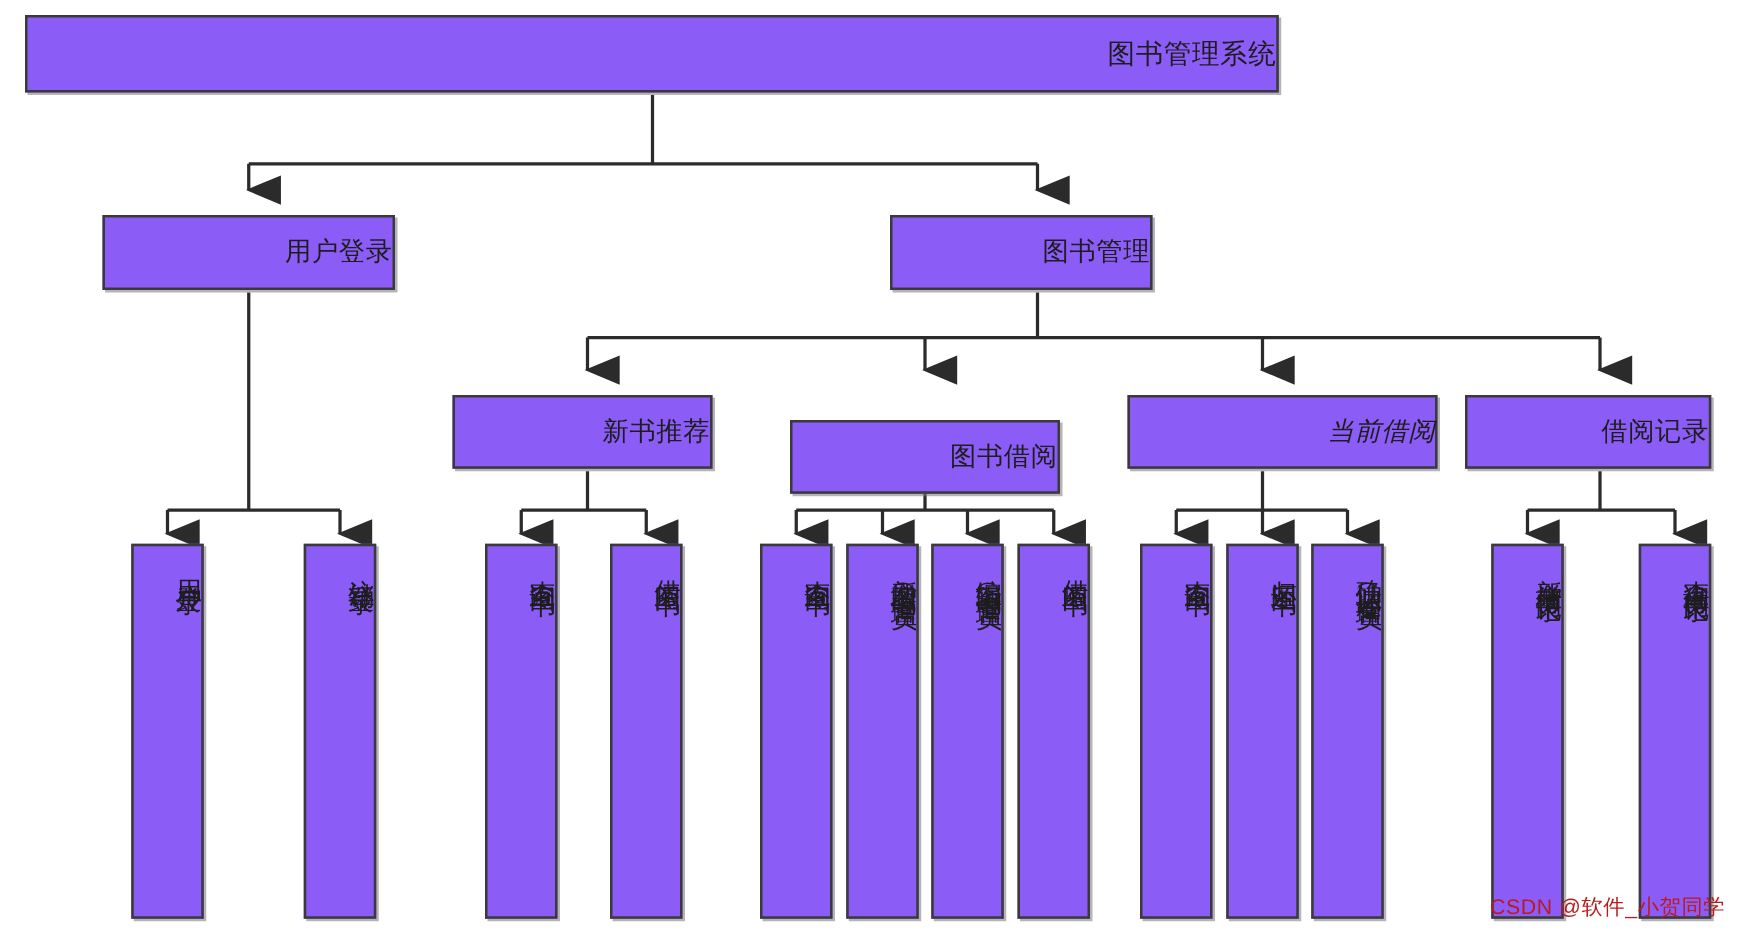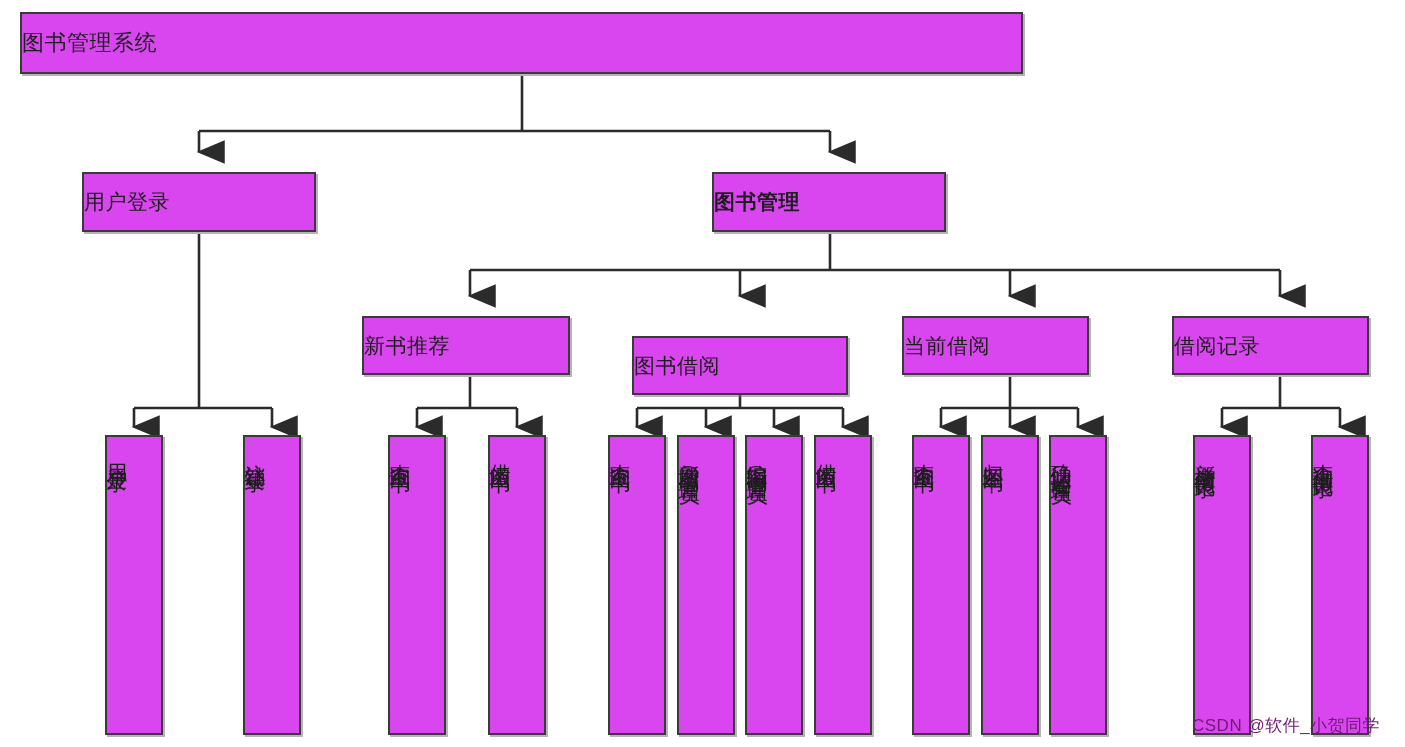--- a/index.html
+++ b/index.html
@@ -21,26 +21,26 @@
     position: absolute;
     left: 0;
     top: 0;
     width: 1405px;
     height: 747px;
     pointer-events: none;
   }
   .node {
     position: absolute;
     box-sizing: border-box;
-    background: #d946ef;
+    background: #8b5cf6;
     border: 2px solid #3a3a3a;
     box-shadow: 2px 2px 0 0 rgba(120,120,120,0.55);
     display: flex;
     align-items: center;
-    justify-content: flex-start;
+    justify-content: flex-end;
     color: #1d1d1d;
   }
   .node .label {
     display: block;
     text-align: center;
     line-height: 1.12;
     letter-spacing: 0.5px;
   }
   .node.h .label {
     writing-mode: horizontal-tb;
@@ -55,21 +55,21 @@
     writing-mode: vertical-rl;
     text-orientation: upright;
     font-size: 21px;
     letter-spacing: 3px;
     line-height: 1;
     height: auto;
   }
   .watermark {
     position: absolute;
     font-size: 17px;
-    color: #701a75;
+    color: #b91c1c;
     white-space: nowrap;
     letter-spacing: 0.5px;
   }
 </style>
 </head>
 <body>
 
 <div id="canvas">
 
   <svg class="wires" viewBox="0 0 1405 747" xmlns="http://www.w3.org/2000/svg">
@@ -122,31 +122,31 @@
     </g>
   </svg>
 
   <div class="node h root" style="left:20px; top:12px; width:1003px; height:62px;">
     <span class="label">图书管理系统</span>
   </div>
 
   <div class="node h" style="left:82px; top:172px; width:234px; height:60px;">
     <span class="label">用户登录</span>
   </div>
-  <div class="node h" style="left:712px; top:172px; width:234px; height:60px;font-weight:bold;">
+  <div class="node h" style="left:712px; top:172px; width:210px; height:60px;">
     <span class="label">图书管理</span>
   </div>
 
   <div class="node h" style="left:362px; top:316px; width:208px; height:59px;">
     <span class="label">新书推荐</span>
   </div>
   <div class="node h" style="left:632px; top:336px; width:216px; height:59px;">
     <span class="label">图书借阅</span>
   </div>
-  <div class="node h" style="left:902px; top:316px; width:187px; height:59px;">
+  <div class="node h" style="left:902px; top:316px; width:248px; height:59px;font-style:italic;">
     <span class="label">当前借阅</span>
   </div>
   <div class="node h" style="left:1172px; top:316px; width:197px; height:59px;">
     <span class="label">借阅记录</span>
   </div>
 
   <div class="node v" style="left:105px; top:435px; width:58px; height:300px;">
     <span class="label">用户登录</span>
   </div>
   <div class="node v" style="left:243px; top:435px; width:58px; height:300px;">

